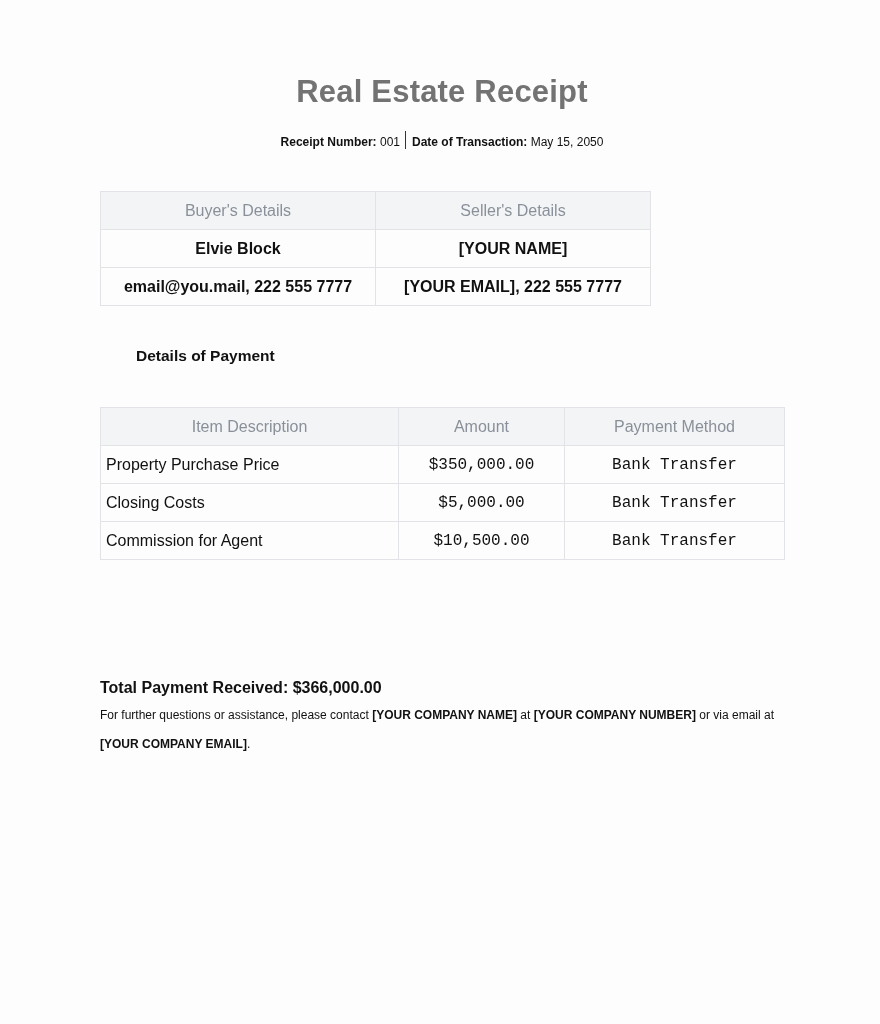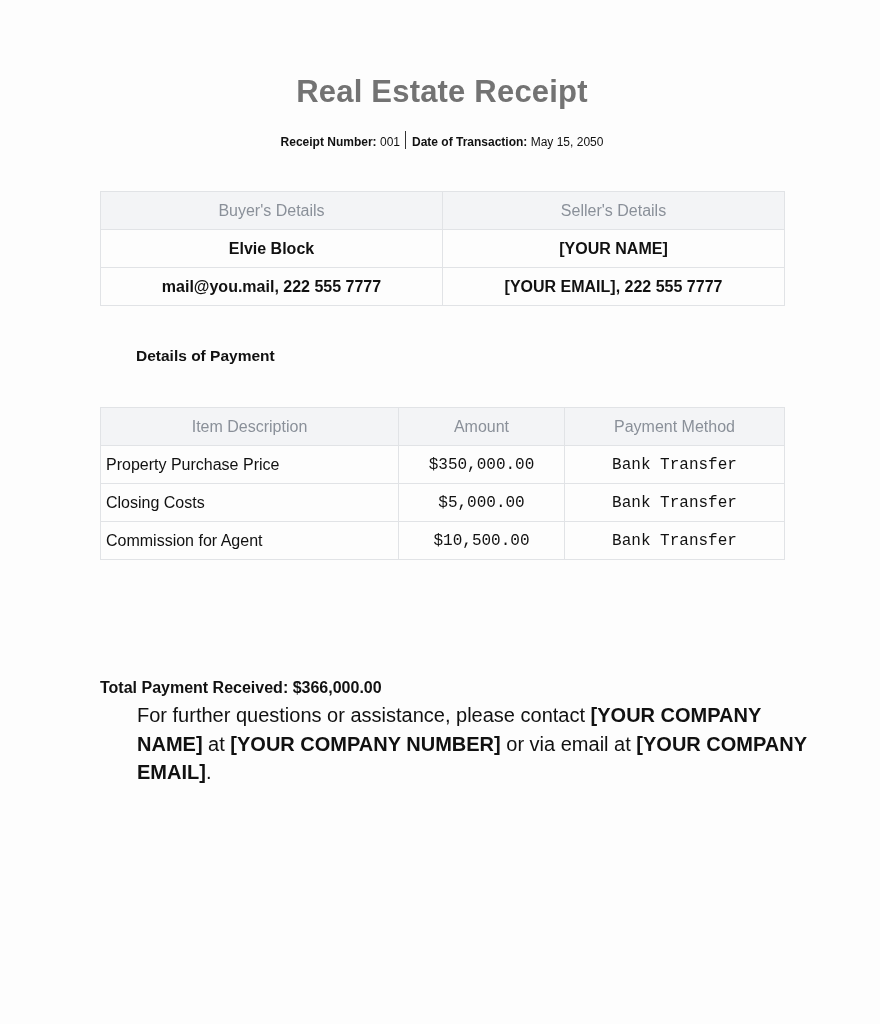--- a/index.html
+++ b/index.html
@@ -16,37 +16,37 @@
     margin: 0; position: absolute; top: 74px; left: 0; width: 684px;
     text-align: center; font-size: 31px; font-weight: bold; color: #737373;
     letter-spacing: 0.2px;
   }
   .meta {
     position: absolute; top: 131px; left: 0; width: 684px;
     text-align: center; font-size: 12px; color: #111;
   }
   .meta b { font-weight: bold; }
   .meta .sep { display: inline-block; width: 1px; height: 18px; background: #333; vertical-align: -3px; margin: 0 6px 0 5px; }
-  table { border-collapse: collapse; position: absolute; left: 0; width: 685px; table-layout: fixed; }
+  table { border-collapse: collapse; position: absolute; left: 0; width: 551px; table-layout: fixed; }
   td, th { border: 1px solid #e1e3e6; font-size: 16px; height: 37px; padding: 0 5px; }
   th { background: #f3f4f6; color: #8a9099; font-weight: normal; text-align: center; }
   .parties { top: 191px; }
   .parties td { text-align: center; font-weight: bold; }
   .section-label {
     position: absolute; top: 347px; left: 0; font-size: 15.5px; font-weight: bold; margin-left: 36px;
   }
   .payments { top: 407px; }
   .payments td.desc { text-align: left; }
   .payments td.amt, .payments td.method { text-align: center; font-family: Liberation Mono, monospace; }
   .total {
     position: absolute; top: 639px; left: 0; font-size: 16px; font-weight: bold; margin-top: 40px;
   }
   .contact {
     position: absolute; top: 701px; left: 0; width: 690px;
-    font-size: 20px; line-height: 28.5px; margin-left: 37px;
+    font-size: 12px; line-height: 28.5px;
   }
   .contact b { font-weight: bold; }
 </style>
 </head>
 <body>
 
 <div class="page">
   <h1>Real Estate Receipt</h1>
 
   <div class="meta">
@@ -59,21 +59,21 @@
     <tbody>
         <tr>
       <th>Buyer's Details</th>
       <th>Seller's Details</th>
     </tr>
     <tr>
       <td>Elvie Block</td>
       <td>[YOUR NAME]</td>
     </tr>
     <tr>
-      <td><span>mail@you.mail</span><span>, 222 555 7777</span></td>
+      <td><span>email@you.mail</span><span>, 222 555 7777</span></td>
       <td><span>[YOUR EMAIL]</span><span>, 222 555 7777</span></td>
     </tr>
   </tbody>
     </table>
 
   <div class="section-label">Details of Payment</div>
 
   <table class="payments">
     <colgroup>
         <col style="width:298px">

